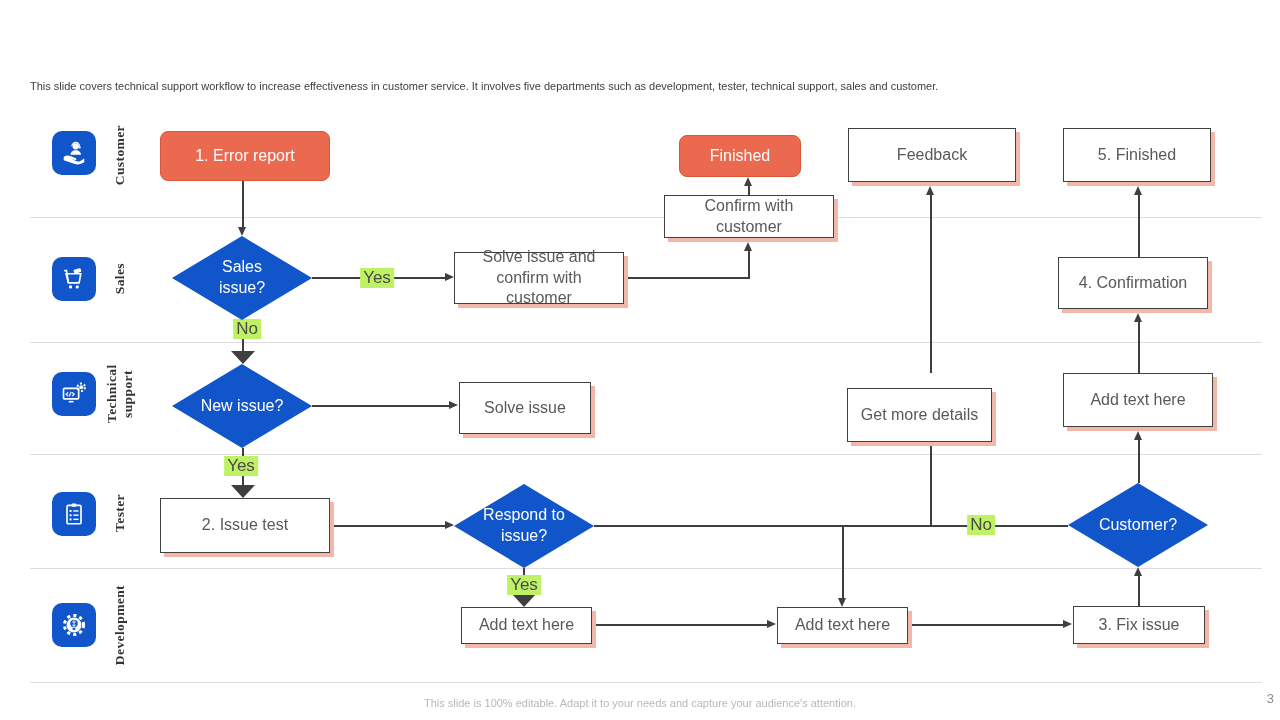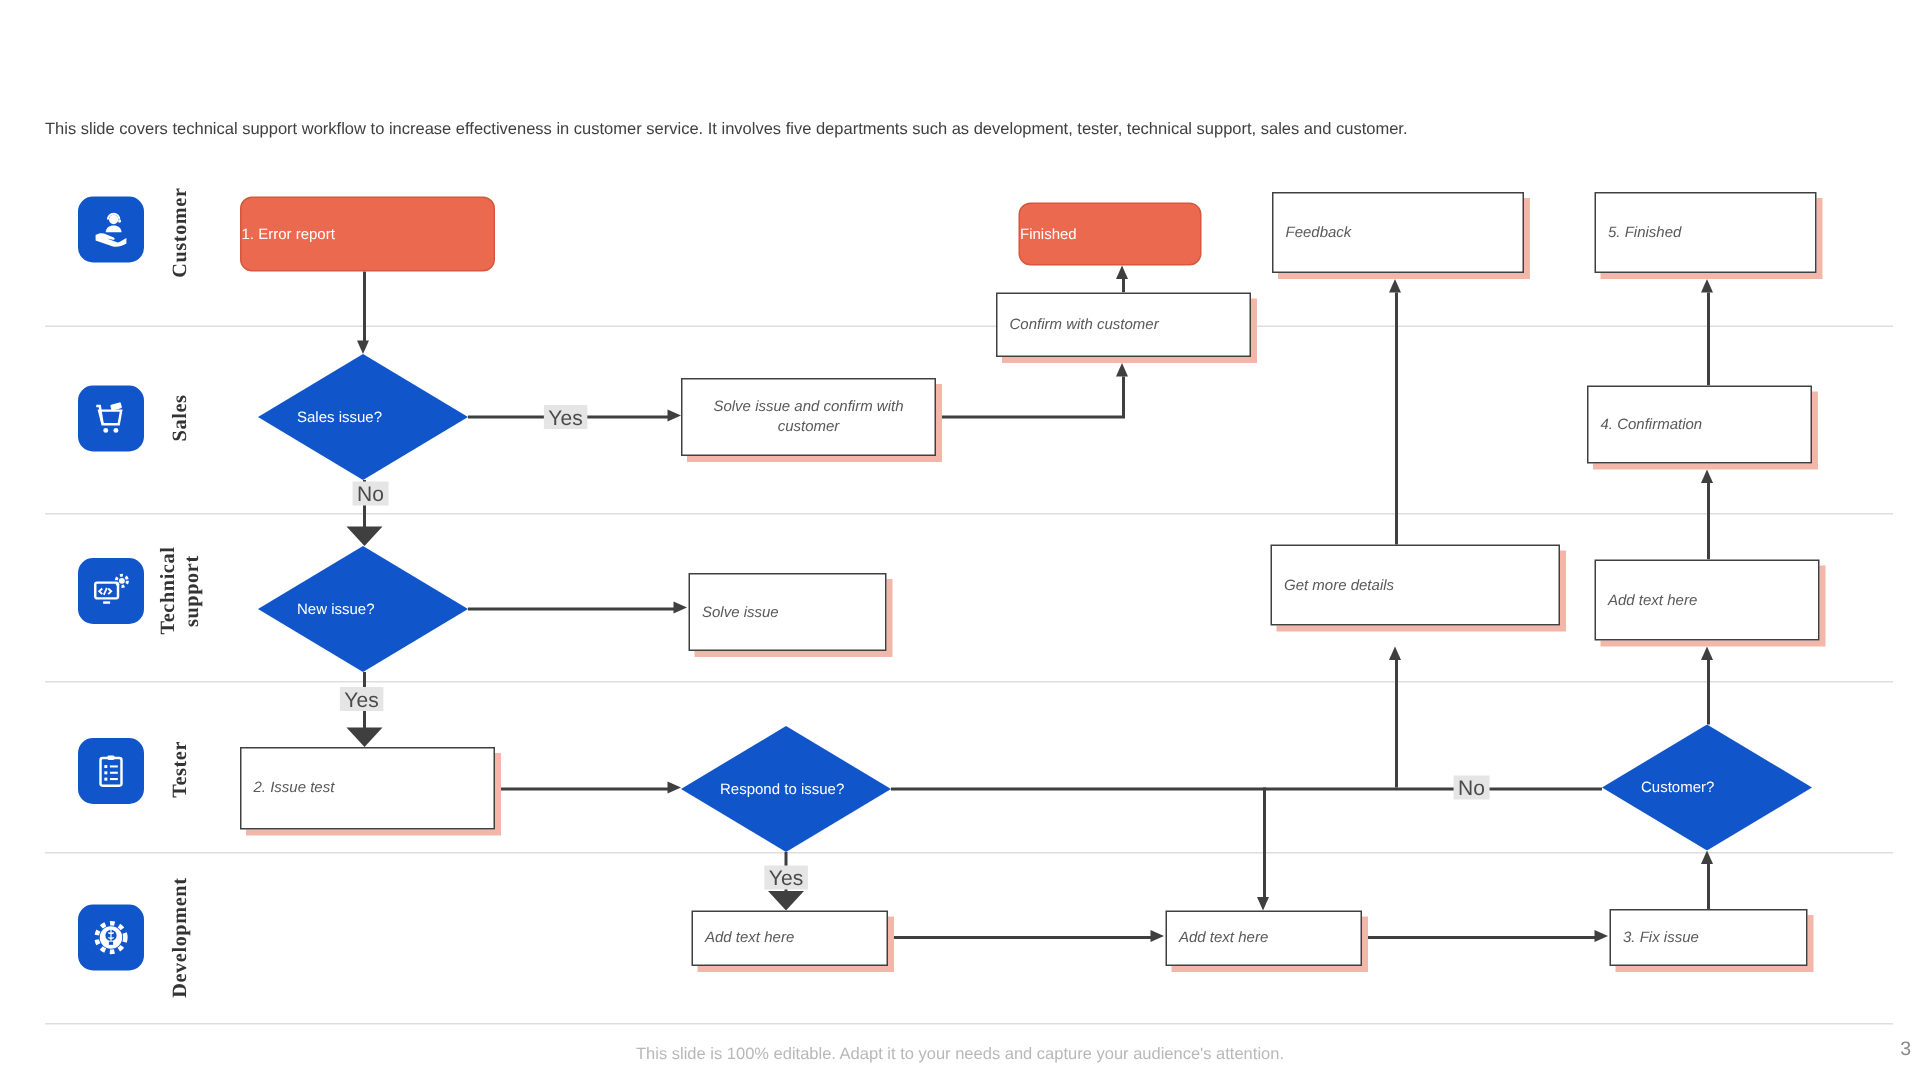--- a/index.html
+++ b/index.html
@@ -10,35 +10,35 @@
   .subtitle{position:absolute;left:30px;top:80px;width:1200px;margin:0;
             font-size:11px;color:#404040;}
   .lane-line{position:absolute;left:30px;width:1232px;height:1px;background:#dedede;z-index:0;}
   .lane-icon{position:absolute;left:52px;width:44px;height:44px;background:#1155CB;
              border-radius:10px;display:flex;align-items:center;justify-content:center;z-index:3;}
   .lane-label-box{position:absolute;left:100px;width:40px;height:124px;display:flex;
                   align-items:center;justify-content:center;z-index:3;}
   .vtext{writing-mode:vertical-rl;transform:rotate(180deg);
          font-family:"Liberation Serif",serif;font-weight:700;font-size:13.5px;
          color:#333;letter-spacing:.4px;text-align:center;}
-  .node{position:absolute;display:flex;align-items:center;justify-content:flex-start;
-        text-align:center;font-size:10px;color:#595959;line-height:1.3;
+  .node{position:absolute;display:flex;align-items:center;justify-content:center;
+        text-align:center;font-size:16px;color:#595959;line-height:1.3;
         box-sizing:border-box;z-index:3;}
-  .box{background:#fff;border:1px solid #404040;box-shadow:4px 4px 0 #F3B7AA;padding:2px 8px;font-style:italic;}
+  .box{background:#fff;border:1px solid #404040;box-shadow:4px 4px 0 #F3B7AA;padding:2px 8px;}
   .pill{background:#EB6A4F;border:1px solid #D8563B;border-radius:8px;color:#fff;}
   .diamond{background:#1155CB;color:#fff;
            clip-path:polygon(50% 0,100% 50%,50% 100%,0 50%);padding:0 26px;}
   .hl,.vl{position:absolute;background:#3f3f3f;z-index:1;}
   .hl{height:1.5px;} .vl{width:1.5px;}
   .ah{position:absolute;width:0;height:0;z-index:1;}
   .ar{border-top:4.5px solid transparent;border-bottom:4.5px solid transparent;border-left:9px solid #3f3f3f;}
   .au{border-left:4.5px solid transparent;border-right:4.5px solid transparent;border-bottom:9px solid #3f3f3f;}
   .ad{border-left:4.5px solid transparent;border-right:4.5px solid transparent;border-top:9px solid #3f3f3f;}
   .bigad{border-left:12px solid transparent;border-right:12px solid transparent;border-top:13px solid #3f3f3f;}
-  .elabel{position:absolute;z-index:2;background:#e5e5e5;padding:0 3px;font-size:14px;
+  .elabel{position:absolute;z-index:2;background:#bef264;padding:0 3px;font-size:17px;
           color:#4a4a4a;transform:translate(-50%,-50%);white-space:nowrap;}
   .footer{position:absolute;left:0;top:697px;width:1280px;text-align:center;
           font-size:11px;color:#b8b8b8;}
   .pagenum{position:absolute;left:1250px;top:691px;width:24px;text-align:right;
            font-size:13px;color:#8a8a8a;}
 </style>
 </head>
 <body>
 
 <div class="slide">
@@ -206,21 +206,21 @@
   <div class="node box" style="left:1058px;top:257px;width:150px;height:52px">
     <span>4. Confirmation</span>
     </div>
 
   <div class="node diamond" style="left:172px;top:364px;width:140px;height:84px">
     <span>New issue?</span>
     </div>
   <div class="node box" style="left:459px;top:382px;width:132px;height:52px">
     <span>Solve issue</span>
     </div>
-  <div class="node box" style="left:847px;top:363px;width:193px;height:54px">
+  <div class="node box" style="left:847px;top:388px;width:145px;height:54px">
     <span>Get more details</span>
     </div>
   <div class="node box" style="left:1063px;top:373px;width:150px;height:54px">
     <span>Add text here</span>
     </div>
 
   <div class="node box" style="left:160px;top:498px;width:170px;height:55px">
     <span>2. Issue test</span>
     </div>
   <div class="node diamond" style="left:454px;top:484px;width:140px;height:84px">

